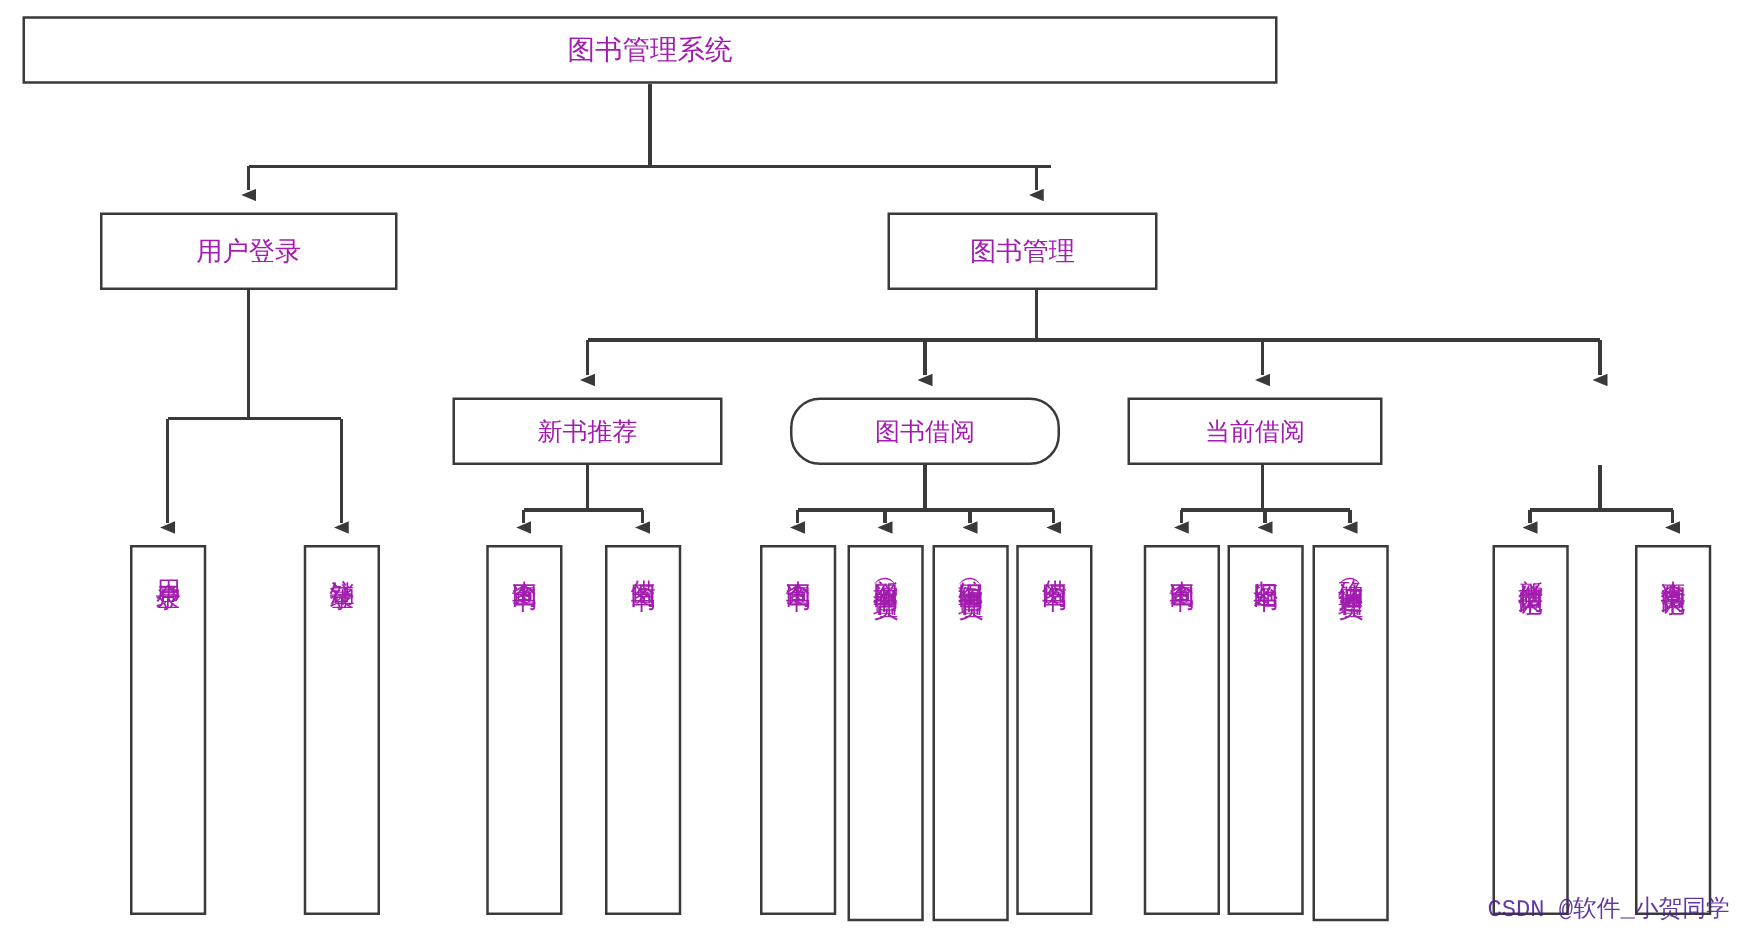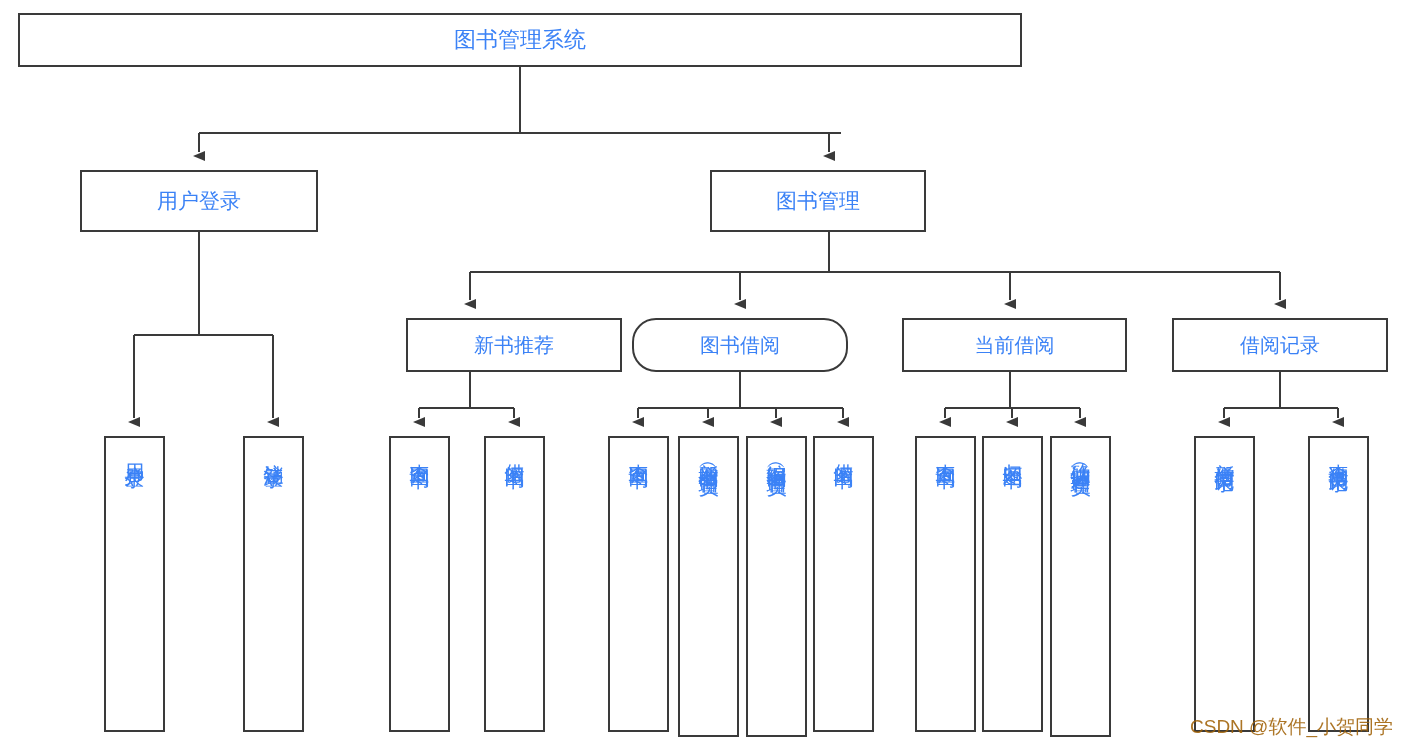--- a/index.html
+++ b/index.html
@@ -23,21 +23,21 @@
     left: 0;
     top: 0;
     width: 1405px;
     height: 747px;
   }
   .node {
     position: absolute;
     box-sizing: border-box;
     border: 2px solid #3a3a3a;
     background: #ffffff;
-    color: #3b82f6;
+    color: #a21caf;
     display: flex;
     align-items: center;
     justify-content: center;
     text-align: center;
     z-index: 2;
   }
   .node.level0 {
     font-size: 22px;
   }
   .node.level1 {
@@ -57,25 +57,25 @@
     text-orientation: upright;
     letter-spacing: 2px;
     line-height: 1.05;
     white-space: nowrap;
   }
   .watermark {
     position: absolute;
     left: 1190px;
     top: 714px;
     font-size: 19px;
-    color: #a16207;
+    color: #4c1d95;
     opacity: 0.88;
     white-space: nowrap;
     z-index: 5;
-    font-family: Liberation Sans, sans-serif;
+    font-family: Liberation Mono, monospace;
   }
 </style>
 </head>
 <body>
 
 <div id="canvas">
 
   <svg id="svg-layer" viewBox="0 0 1405 747" xmlns="http://www.w3.org/2000/svg">
     <defs>
       <marker id="arrow" markerWidth="10" markerHeight="12" refX="1" refY="6" orient="auto" markerUnits="userSpaceOnUse">
@@ -125,24 +125,23 @@
       <path d="M1224,408 L1224,418" marker-end="url(#arrow)"></path>
       <path d="M1338,408 L1338,418" marker-end="url(#arrow)"></path>
     </g>
   </svg>
 
   <div class="node level0" id="node-root" style="left: 18px; top: 13px; width: 1004px; height: 54px;">图书管理系统</div>
 
   <div class="node level1" id="node-l1-0" style="left: 80px; top: 170px; width: 238px; height: 62px;">用户登录</div>
   <div class="node level1" id="node-l1-1" style="left: 710px; top: 170px; width: 216px; height: 62px;">图书管理</div>
 
-  <div class="node level2" id="node-l2-0" style="left: 362px; top: 318px; width: 216px; height: 54px; margin-left: 44px;">新书推荐</div>
+  <div class="node level2" id="node-l2-0" style="left: 362px; top: 318px; width: 216px; height: 54px;">新书推荐</div>
   <div class="node level2" id="node-l2-1" style="left: 632px; top: 318px; width: 216px; height: 54px; border-radius: 24px;">图书借阅</div>
-  <div class="node level2" id="node-l2-2" style="left: 902px; top: 318px; width: 225px; height: 54px;">当前借阅</div>
-  <div class="node level2" id="node-l2-3" style="left: 1172px; top: 318px; width: 216px; height: 54px;">借阅记录</div>
+  <div class="node level2" id="node-l2-2" style="left: 902px; top: 318px; width: 204px; height: 54px;">当前借阅</div>
 
   <div class="node leaf" id="leaf-0" style="left: 104px; top: 436px; width: 61px; height: 296px;">
     <span class="vtext">用户登录</span>
   </div>
   <div class="node leaf" id="leaf-1" style="left: 243px; top: 436px; width: 61px; height: 296px;">
     <span class="vtext">注销登录</span>
   </div>
   <div class="node leaf" id="leaf-2" style="left: 389px; top: 436px; width: 61px; height: 296px;">
     <span class="vtext">查询图书</span>
   </div>

